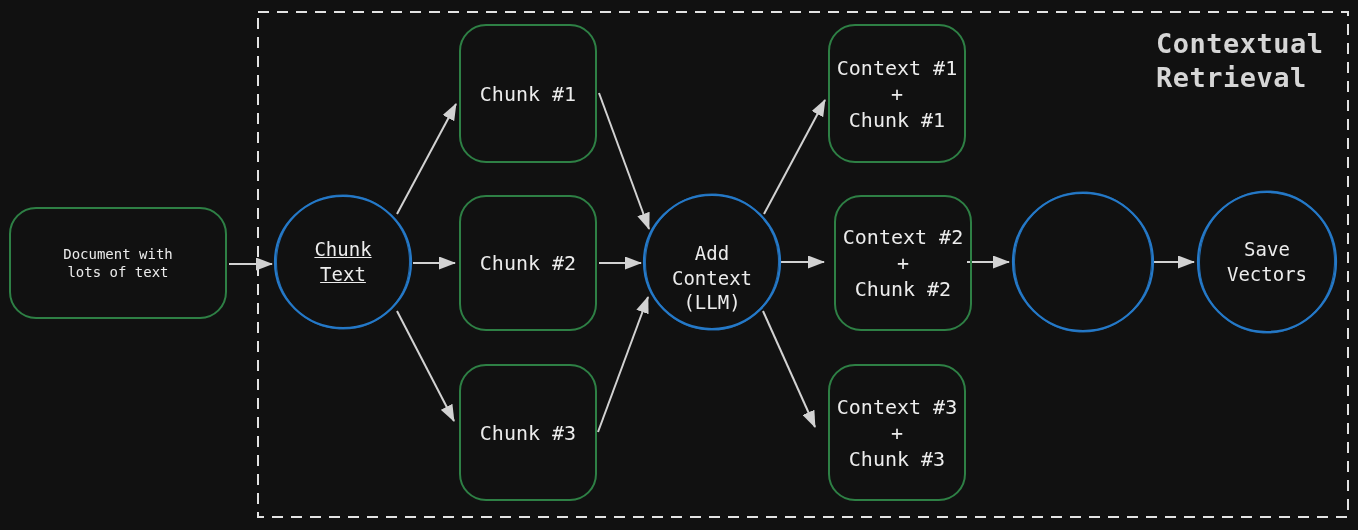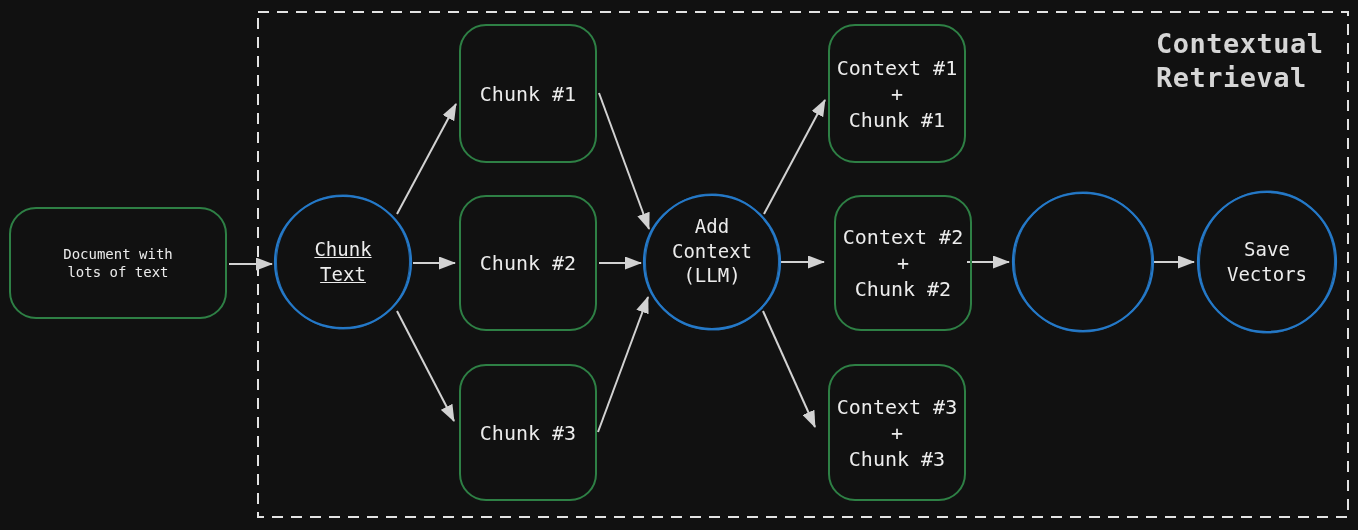--- a/index.html
+++ b/index.html
@@ -56,21 +56,21 @@
     font-size: 19px;
   }
   #node-document { left: 9px;  top: 207px; width: 214px; height: 108px; font-size: 14px; }
   #node-chunk-1  { left: 459px; top: 24px;  width: 134px; height: 135px; }
   #node-chunk-2  { left: 459px; top: 195px; width: 134px; height: 132px; }
   #node-chunk-3  { left: 459px; top: 364px; width: 134px; height: 133px; }
   #node-context-1 { left: 828px; top: 24px;  width: 134px; height: 135px; }
   #node-context-2 { left: 834px; top: 195px; width: 134px; height: 132px; }
   #node-context-3 { left: 828px; top: 364px; width: 134px; height: 133px; }
   #label-chunk-text   { left: 275px;  top: 194px; width: 136px; height: 136px; text-decoration: underline; }
-  #label-add-context  { left: 644px;  top: 183px; width: 136px; height: 136px; }
+  #label-add-context  { left: 644px;  top: 210px; width: 136px; height: 136px; }
   #label-embed-chunks { left: 1013px; top: 192px; width: 140px; height: 140px; }
   #label-save-vectors { left: 1198px; top: 192px; width: 138px; height: 140px; }
   .diagram-title {
     position: absolute;
     left: 1156px;
     top: 27px;
     font-size: 27px;
     font-weight: bold;
     line-height: 34px;
     color: var(--title, #d6d6d6);

